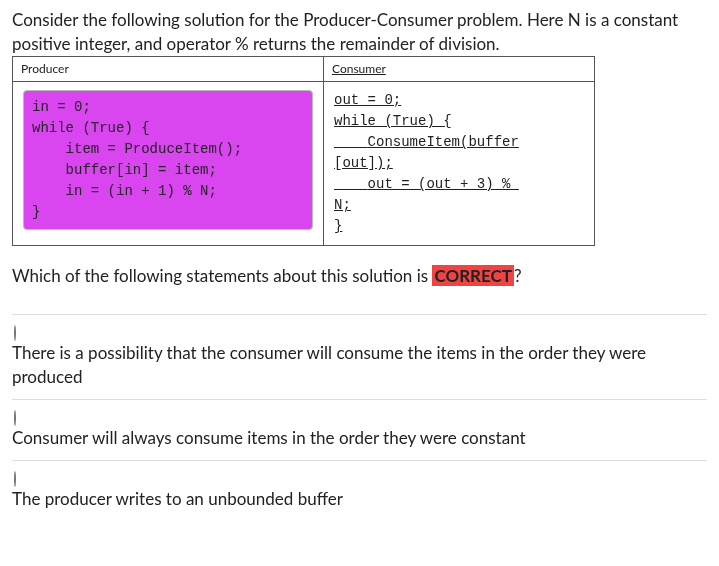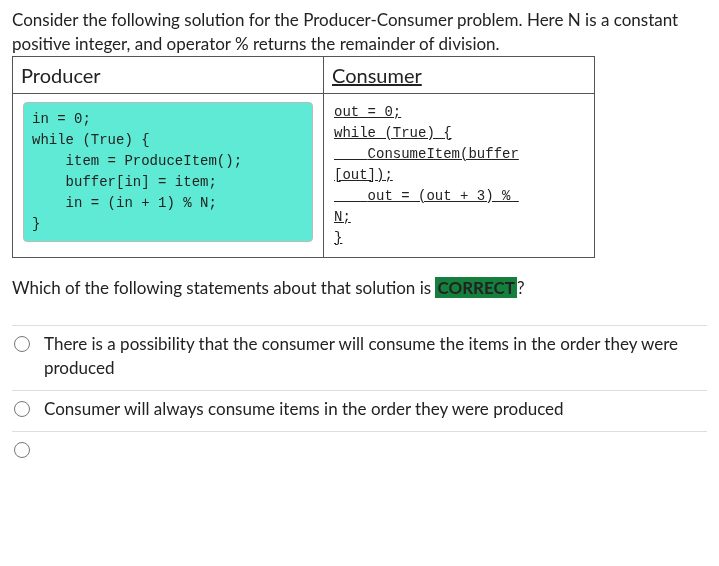--- a/index.html
+++ b/index.html
@@ -17,49 +17,50 @@
     margin-bottom: 18px;
   }
   table.code-table th, table.code-table td {
     border: 1px solid #555;
     vertical-align: top;
     text-align: left;
     font-weight: normal;
   }
   table.code-table th {
     padding: 4px 8px;
-    font-size: 20px;
+    font-size: 12px;
   }
   table.code-table td {
     padding: 8px 10px;
   }
   .producer-col { width: 290px; }
   .consumer-col { width: 250px; text-decoration: underline; }
   pre {
     margin: 0;
     font-family: "Courier New", monospace;
     font-size: 14px;
     line-height: 1.5;
     white-space: pre-wrap;
     word-wrap: break-word;
   }
   .producer-pre {
     border: 1px solid #bbb;
     border-radius: 4px;
     padding: 6px 8px;
-    background: #5eead4;
+    background: #d946ef;
   }
   .question-line { margin-bottom: 26px; }
-  .correct { background: #15803d; font-weight: bold; padding: 0 2px; }
+  .correct { background: #ef4444; font-weight: bold; padding: 0 2px; }
   .options { }
   .option {
     display: flex;
     align-items: flex-start;
     padding: 6px 0 10px 0;
     border-top: 1px solid #ddd;
+    flex-direction: column;
   }
   .option:first-child { border-top: 1px solid #ddd; }
   .radio {
     flex: 0 0 14px;
     height: 14px;
     border: 1px solid #777;
     border-radius: 50%;
     margin: 4px 14px 0 2px;
     background: #fff;
   }
@@ -92,28 +93,29 @@
 [out]);
     out = (out + 3) % 
 N;
 }</pre>
     </td>
   </tr>
 </tbody>
   </table>
 
 <div class="question-line">
-  <span>Which of the following statements about that solution is </span><span class="correct">CORRECT</span><span>?</span>
+  <span>Which of the following statements about this solution is </span><span class="correct">CORRECT</span><span>?</span>
 </div>
 
 <div class="options">
   <div class="option">
     <div class="radio"></div>
     <div class="opt-text">There is a possibility that the consumer will consume the items in the order they were produced</div>
   </div>
   <div class="option">
     <div class="radio"></div>
-    <div class="opt-text">Consumer will always consume items in the order they were produced</div>
+    <div class="opt-text">Consumer will always consume items in the order they were constant</div>
   </div>
   <div class="option">
     <div class="radio"></div>
+    <div class="opt-text">The producer writes to an unbounded buffer</div>
   </div>
 </div>
 
 </body></html>

